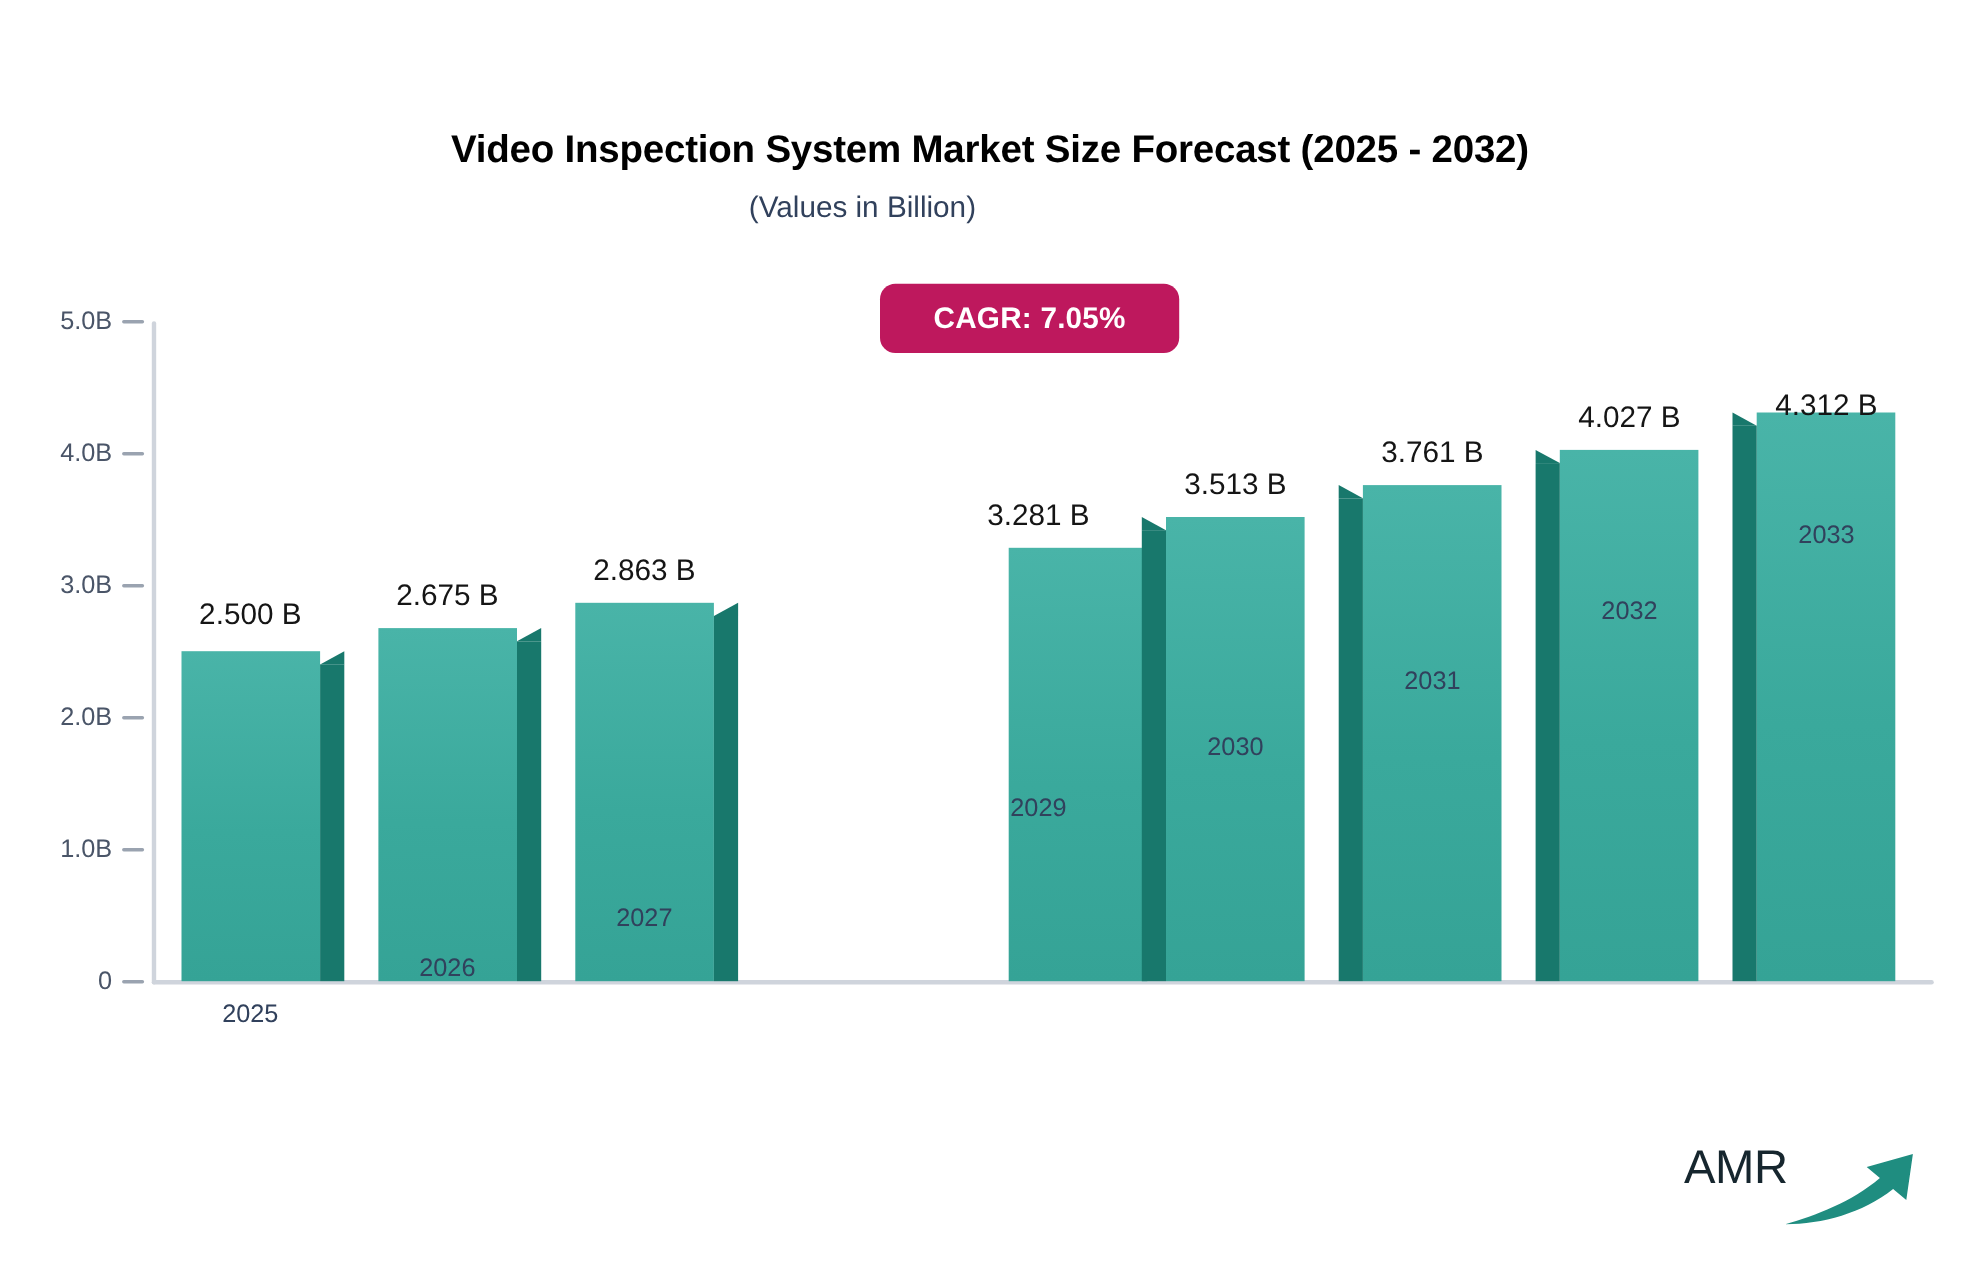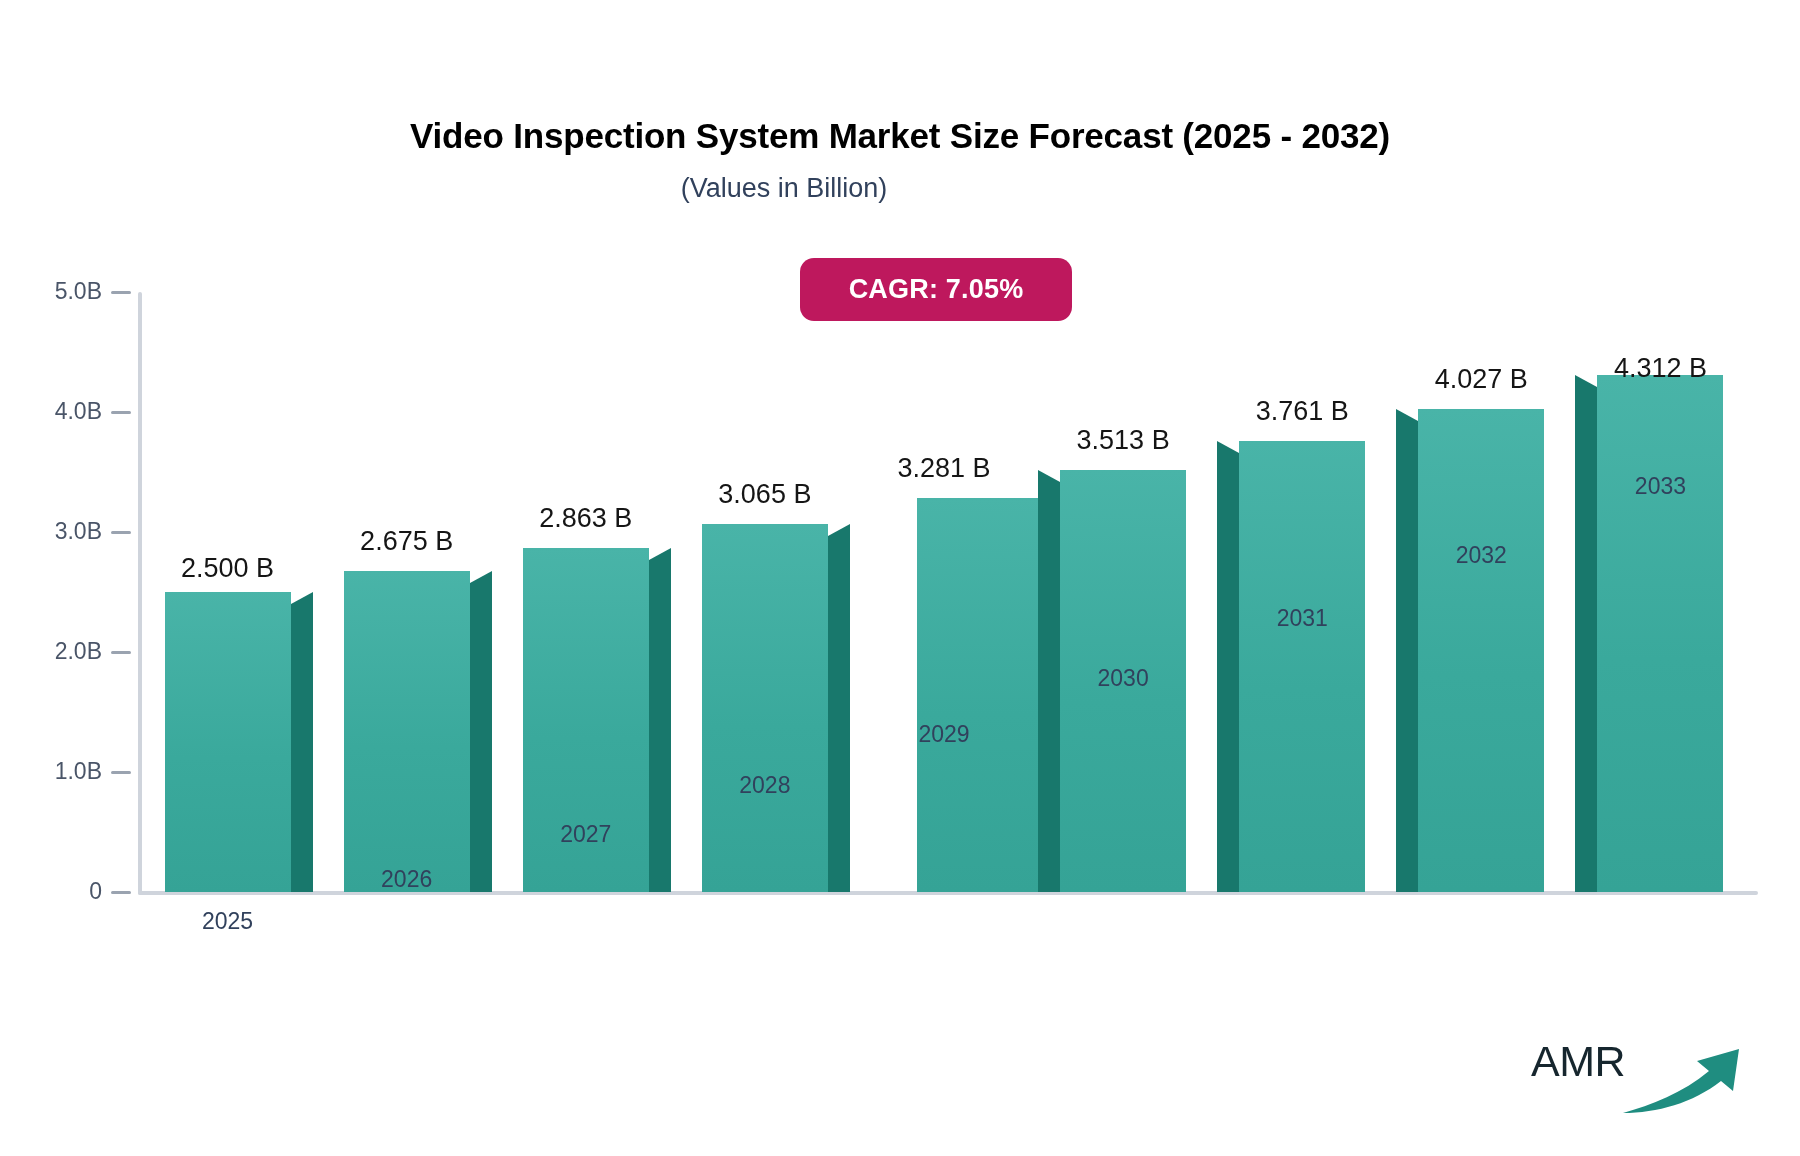--- a/index.html
+++ b/index.html
@@ -212,44 +212,37 @@
         <div class="y-tick-label">5.0B</div>
         <div class="y-tick-dash"></div>
       </div>
     </div>
 
   <div id="plot">
       <div class="bar-group" style="left: 26.5556px; width: 126px; height: 300px;">
         <div class="bar-face" style="height: 300px;"></div>
         <div class="bar-side right" style="height: 288px;"></div>
         <div style="position: absolute; width: 0px; height: 0px; bottom: 288px; right: -22px; border-left: 22px solid transparent; border-bottom: 12px solid rgb(24, 120, 108);"></div>
-        <div class="bar-value" style="bottom: 308px; text-align: center;">2.500 B</div>
+        <div class="bar-value" style="bottom: 318px; text-align: center;">2.500 B</div>
         <div class="x-tick-label" style="top: 316px;">2025</div>
       </div>
       <div class="bar-group" style="left: 205.667px; width: 126px; height: 321px;">
         <div class="bar-face" style="height: 321px;"></div>
         <div class="bar-side right" style="height: 309px;"></div>
         <div style="position: absolute; width: 0px; height: 0px; bottom: 309px; right: -22px; border-left: 22px solid transparent; border-bottom: 12px solid rgb(24, 120, 108);"></div>
         <div class="bar-value" style="bottom: 335px; margin-top: 20px;">2.675 B</div>
         <div class="x-tick-label" style="top: 295px;">2026</div>
       </div>
       <div class="bar-group" style="left: 384.778px; width: 126px; height: 343.56px;">
         <div class="bar-face" style="height: 343.56px;"></div>
         <div class="bar-side right" style="height: 331.56px;"></div>
         <div style="position: absolute; width: 0px; height: 0px; bottom: 331.56px; right: -22px; border-left: 22px solid transparent; border-bottom: 12px solid rgb(24, 120, 108);"></div>
         <div class="bar-value" style="bottom: 357.56px;">2.863 B</div>
         <div class="x-tick-label" style="top: 272.44px;">2027</div>
       </div>
-      <div class="bar-group" style="left: 563.889px; width: 126px; height: 367.8px;">
-        <div class="bar-face" style="height: 367.8px;"></div>
-        <div class="bar-side right" style="height: 355.8px;"></div>
-        <div style="position: absolute; width: 0px; height: 0px; bottom: 355.8px; right: -22px; border-left: 22px solid transparent; border-bottom: 12px solid rgb(24, 120, 108);"></div>
-        <div class="bar-value" style="bottom: 381.8px;">3.065 B</div>
-        <div class="x-tick-label" style="top: 248.2px;">2028</div>
-      </div>
       <div class="bar-group" style="left: 743px; width: 126px; height: 393.72px; padding-left: 36px;">
         <div class="bar-face" style="height: 393.72px;"></div>
         <div class="bar-value" style="bottom: 407.72px;">3.281 B</div>
         <div class="x-tick-label" style="top: 222.28px;">2029</div>
       </div>
       <div class="bar-group" style="left: 922.111px; width: 126px; height: 421.56px;">
         <div class="bar-face" style="height: 421.56px;"></div>
         <div class="bar-side left" style="height: 409.56px;"></div>
         <div style="position: absolute; width: 0px; height: 0px; bottom: 409.56px; left: -22px; border-right: 22px solid transparent; border-bottom: 12px solid rgb(24, 120, 108);"></div>
         <div class="bar-value" style="bottom: 435.56px;">3.513 B</div>

